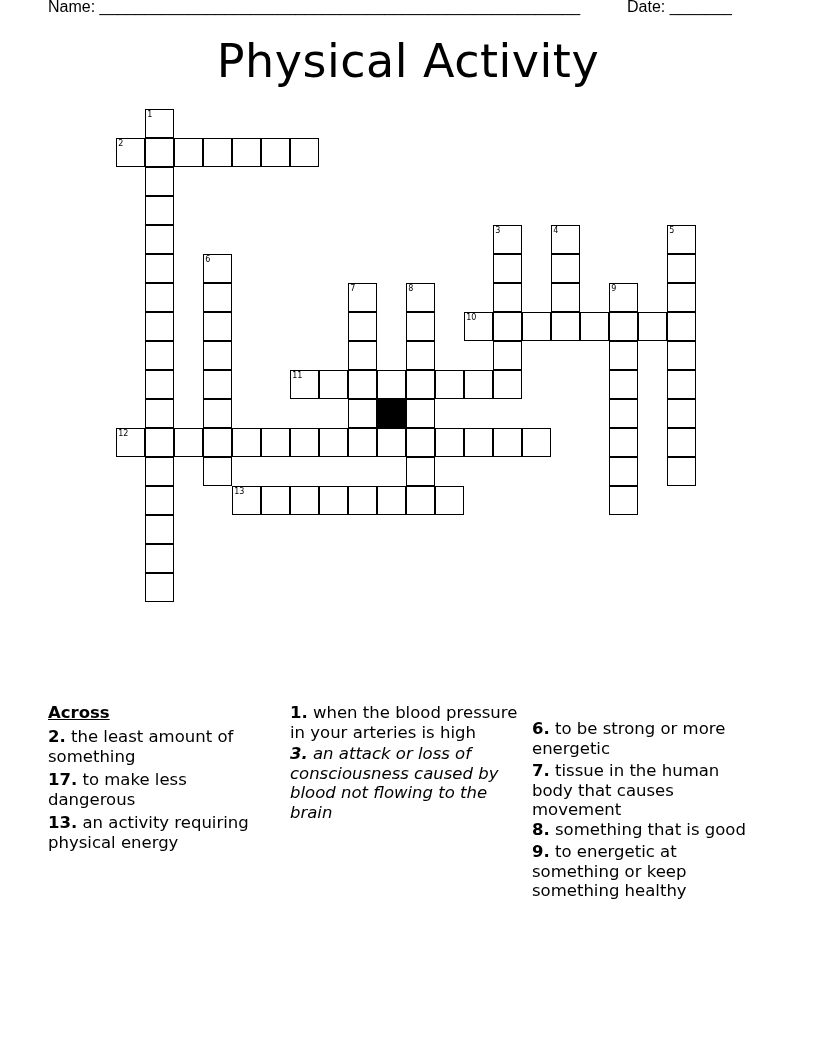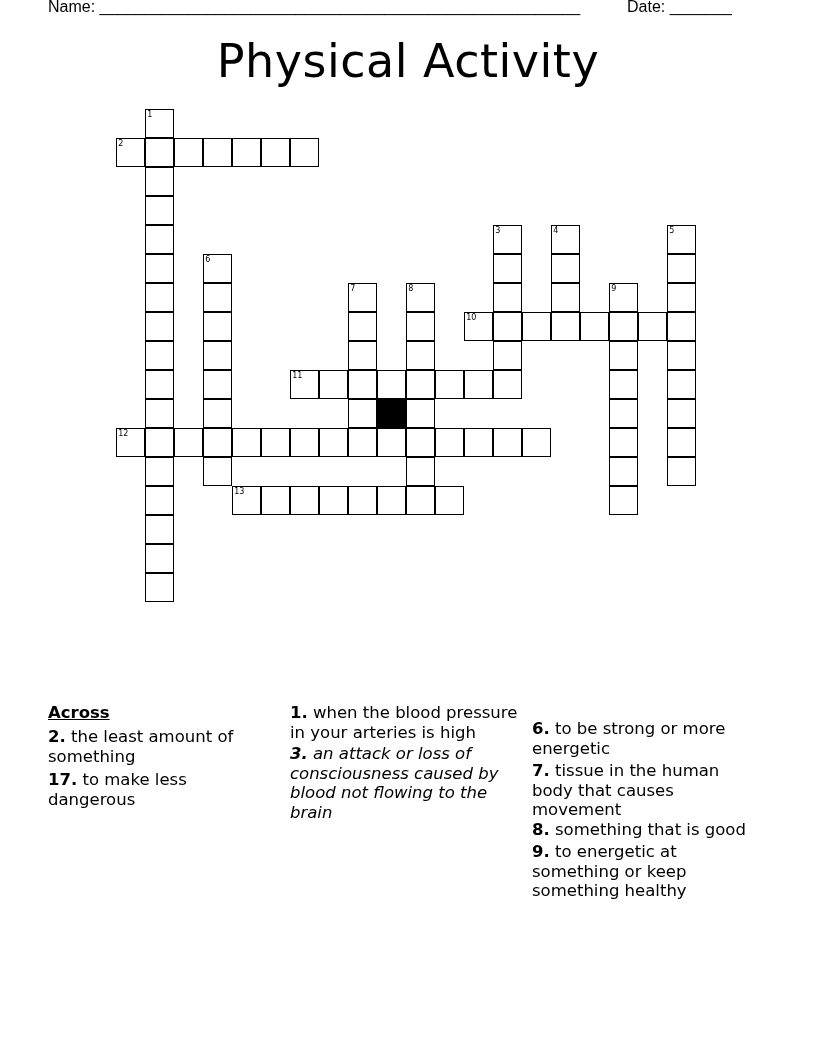--- a/index.html
+++ b/index.html
@@ -149,20 +149,21 @@
     <div class="cell" style="left: 349px; top: 487px;"></div>
     <div class="cell" style="left: 378px; top: 487px;"></div>
     <div class="cell" style="left: 436px; top: 487px;"></div>
     <div class="cell black" style="left: 378px; top: 400px;"></div>
   </div>
 
 <div class="clues" style="left:48px;">
   <h3>Across</h3>
   <div class="clue"><b>2.</b> <span>the least amount of something</span></div>
   <div class="clue"><b>17.</b> <span>to make less dangerous</span></div>
+  <div class="clue"><b>13.</b> <span>an activity requiring physical energy</span></div>
 </div>
 
 <div class="clues" style="left:290px;">
   <div class="clue" style="margin-bottom:2px;"><b>1.</b> <span>when the blood pressure in your arteries is high</span></div>
   <div class="clue" style="margin-bottom:16px;font-style:italic;"><b>3.</b> <span>an attack or loss of consciousness caused by blood not flowing to the brain</span></div>
 </div>
 
 <div class="clues" style="left:532px; top:703px;margin-top:16px;">
   <div class="clue" style="margin-bottom:3px;"><b>6.</b> <span>to be strong or more energetic</span></div>
   <div class="clue" style="margin-bottom:0;"><b>7.</b> <span>tissue in the human body that causes movement</span></div>

